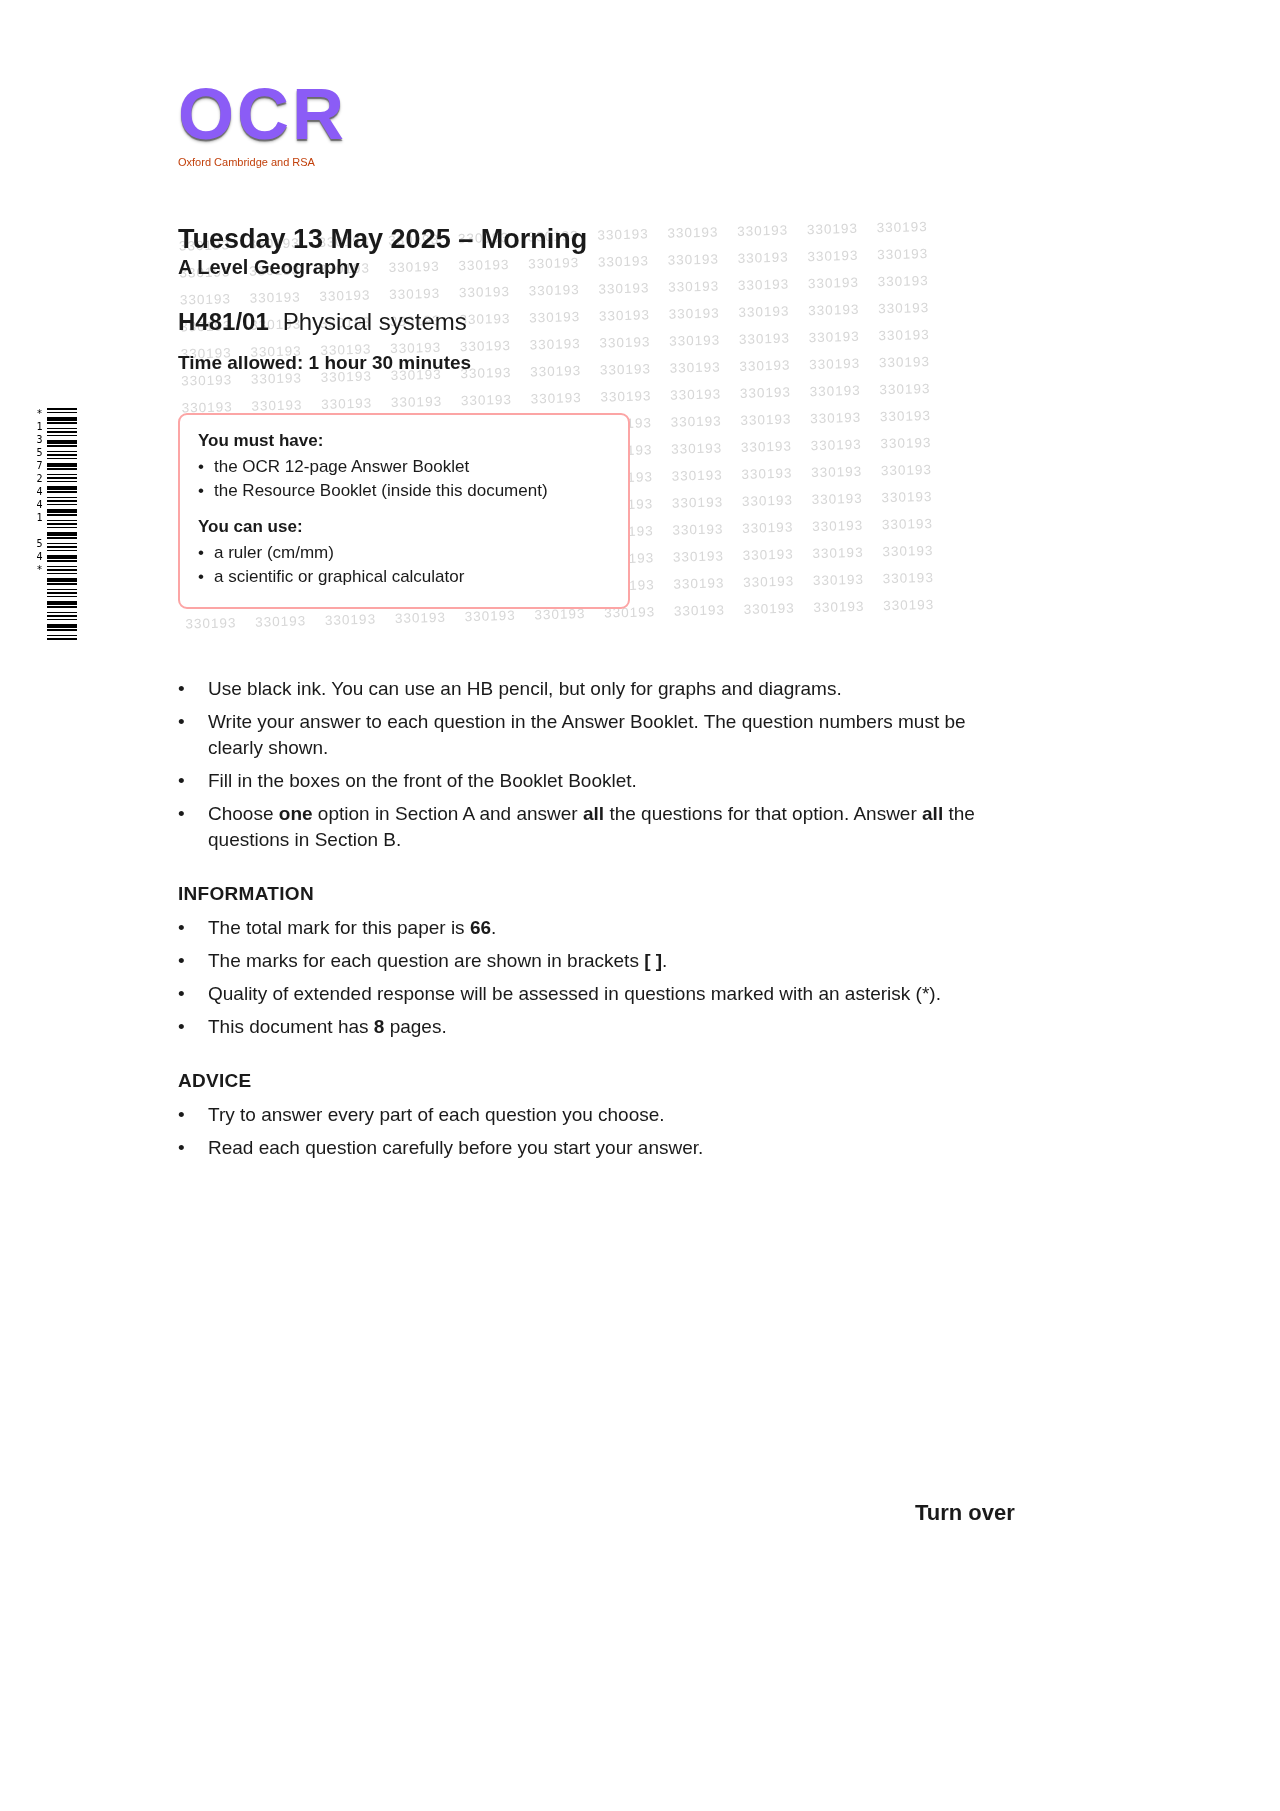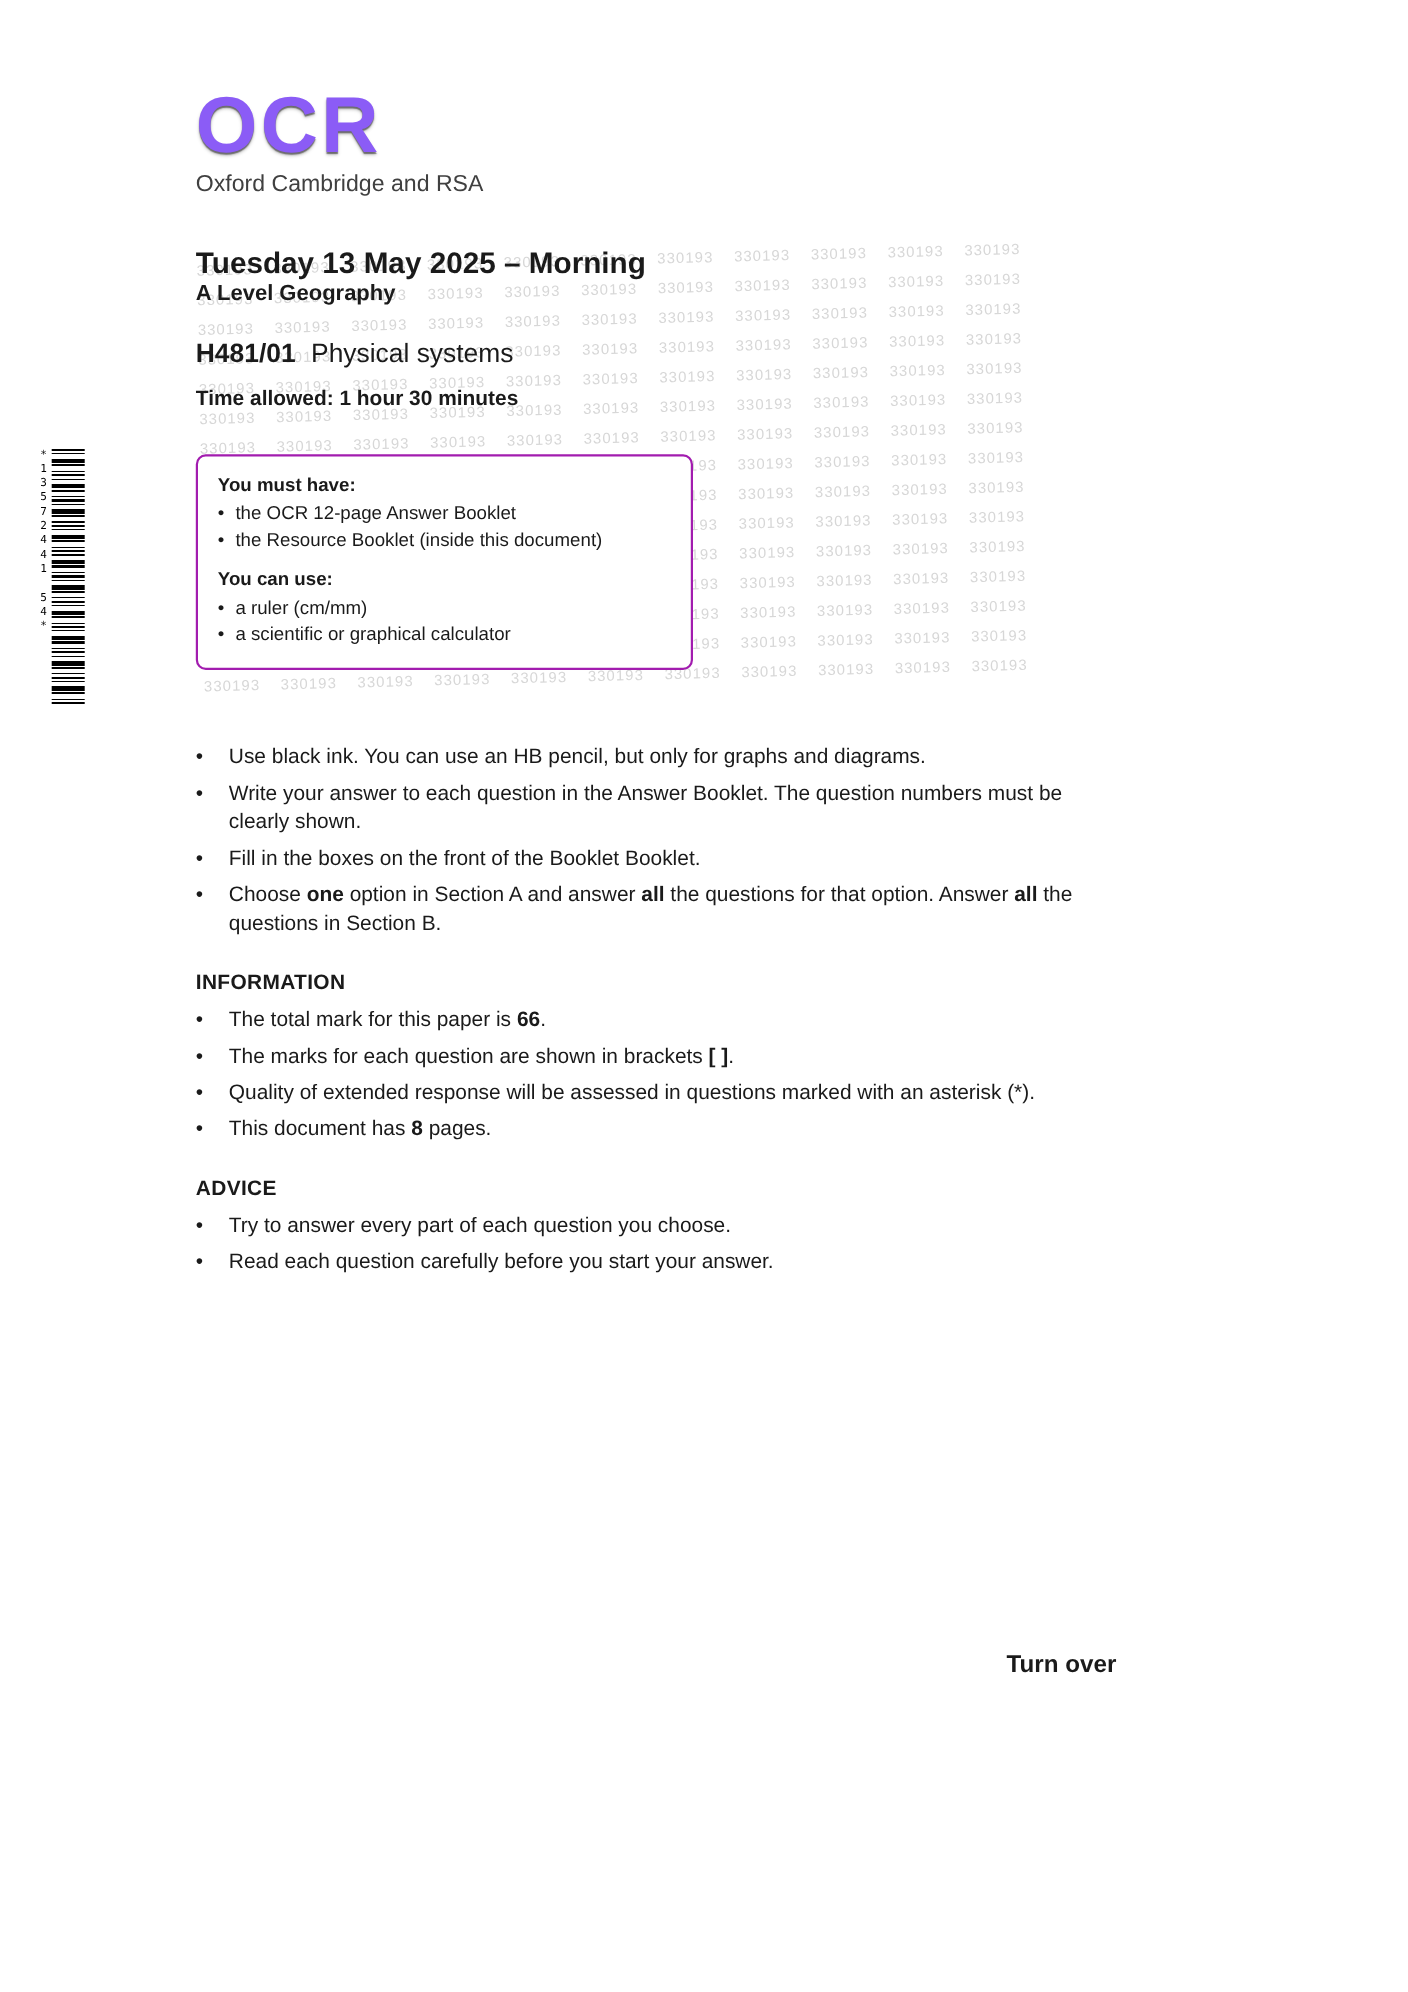--- a/index.html
+++ b/index.html
@@ -31,21 +31,21 @@
   
   .logo{position:absolute;left:178px;top:78px;z-index:2;}
   .logo-ocr{
     font-size:72px;
     font-weight:900;
     letter-spacing:3px;
     color:#8b5cf6;
     line-height:1;
     text-shadow:0 2px 1px rgba(0,0,0,0.45), 0 3px 3px rgba(0,0,0,0.25);
   }
-  .logo-sub{font-size:21px;color:#404040;margin-top:6px;}
+  .logo-sub{font-size:11px;color:#c2410c;margin-top:6px;}
 
   
   .title{position:absolute;left:178px;top:196px;font-size:27px;font-weight:bold;z-index:2;margin-top:28px;}
   .subject{position:absolute;left:178px;top:256px;font-size:20px;font-weight:bold;z-index:2;}
   .paper-line{position:absolute;left:178px;top:308px;font-size:24px;z-index:2;}
   .paper-line .code{font-weight:bold;margin-right:14px;}
   .time-line{position:absolute;left:178px;top:352px;font-size:19px;font-weight:bold;z-index:2;}
 
   
   .barcode{position:absolute;left:34px;top:408px;z-index:2;display:flex;align-items:stretch;}
@@ -74,21 +74,21 @@
       #000 20px,#000 21px,
       #fff 21px,#fff 23px
     );
   }
 
   
   .req-box{
     position:absolute;left:178px;top:413px;
     width:412px;
     background:#fff;
-    border:2px solid #a21caf;
+    border:2px solid #fca5a5;
     border-radius:9px;
     padding:16px 18px 18px 18px;
     z-index:2;
     font-size:17px;
   }
   .req-box .box-title{font-weight:bold;margin-bottom:4px;}
   .req-box .box-group{margin-bottom:14px;}
   .req-box .box-group:last-child{margin-bottom:0;}
   .box-item{display:flex;line-height:24px;}
   .box-item .dot{width:16px;flex:0 0 16px;text-align:left;}

